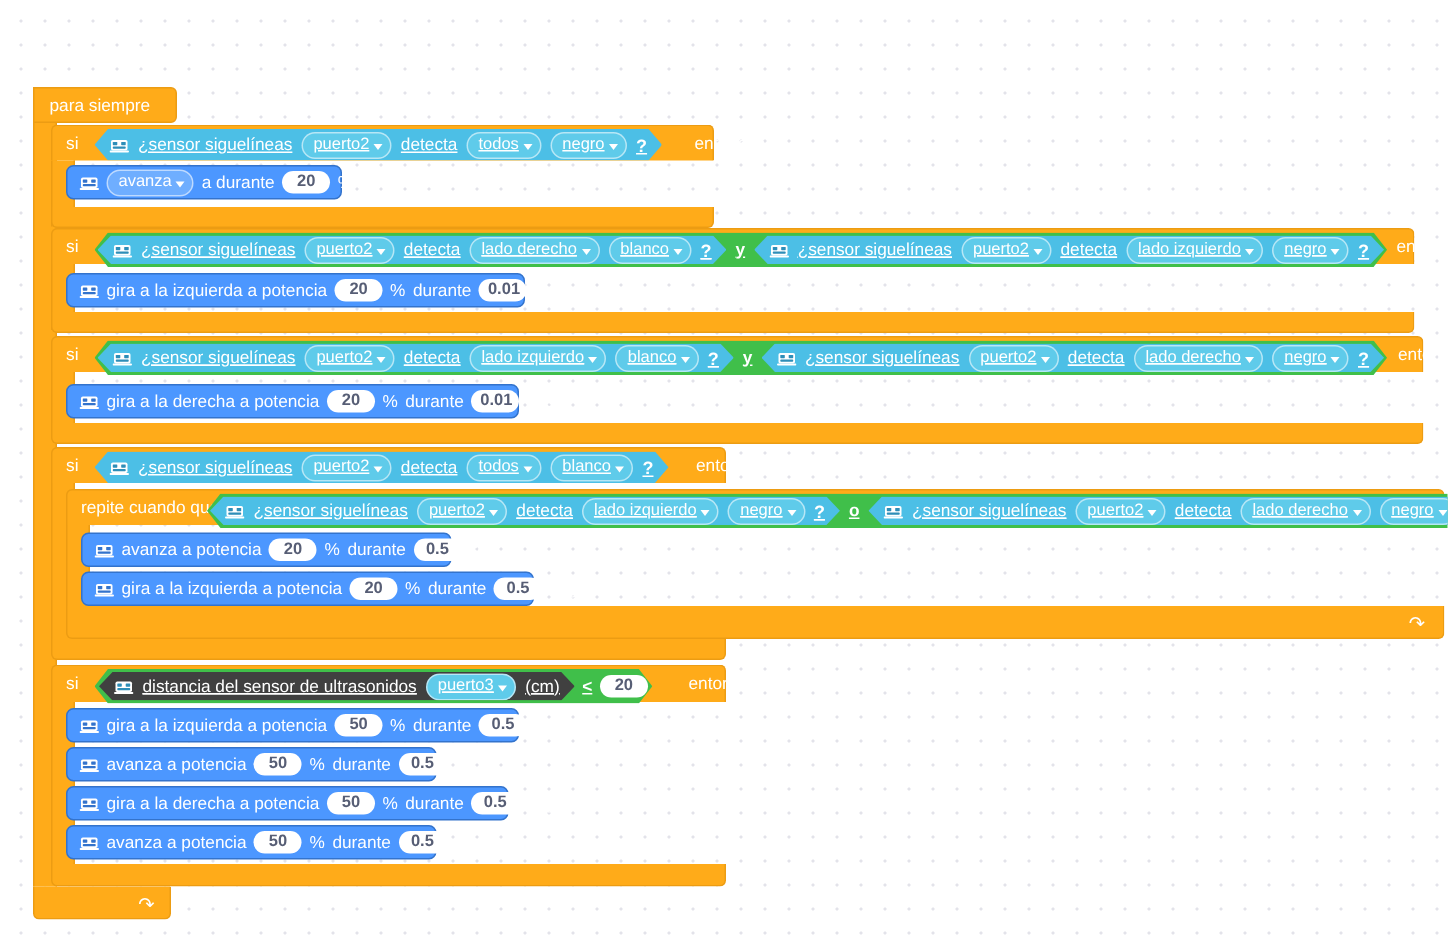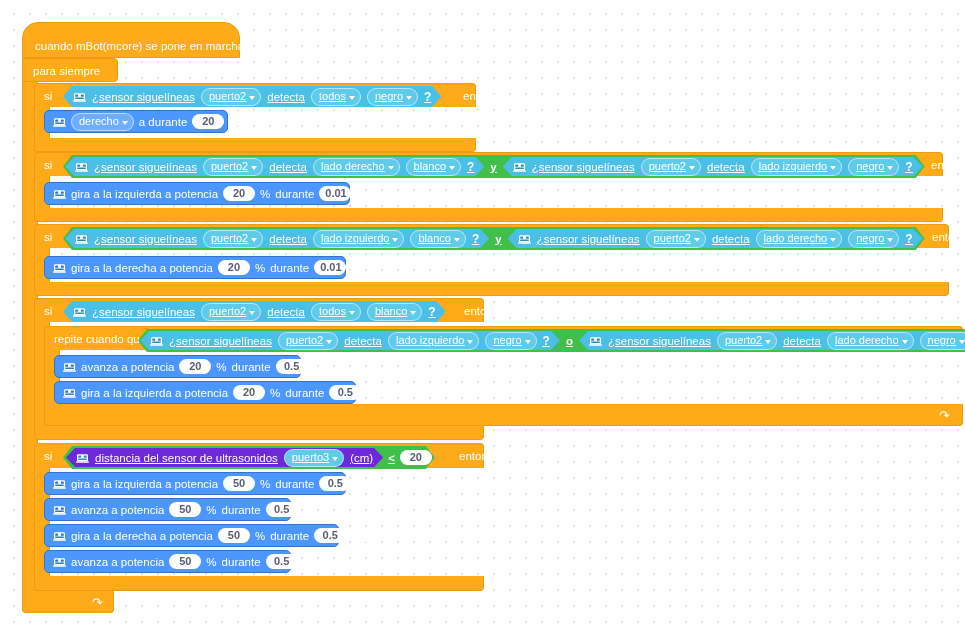--- a/index.html
+++ b/index.html
@@ -52,23 +52,20 @@
 
   .hat{border-radius:14px 14px 0 0;}
 
   .loopicon{position:absolute;color:#fff;font-size:13px;line-height:1;}
 </style>
 </head>
 <body>
 
 <div class="canvas">
 
-  <div class="blk ctrl hat" style="left:22px;top:22px;width:218px;height:36px;border-radius:16px 16px 0 0;">
-    <span class="lbl-ctrl" style="position:absolute;left:12px;top:17px;">cuando mBot(mcore) se pone en marcha</span>
-  </div>
 
   <div class="blk ctrl" style="left:22px;top:58px;width:96px;height:24px;border-radius:0 4px 4px 0;">
     <span class="lbl-ctrl" style="position:absolute;left:10px;top:6px;">para siempre</span>
   </div>
 
   <div class="blk ctrl" style="left:22px;top:82px;width:16px;height:509px;border-top:none;border-bottom:none;"></div>
 
   <div class="blk ctrl" style="left:22px;top:591px;width:92px;height:22px;border-radius:0 0 4px 4px;border-top:none;">
     <span class="loopicon" style="right:10px;top:5px;">↷</span>
   </div>
@@ -103,21 +100,21 @@
   <div class="blk motion" style="left:44px;top:110px;width:184px;">
     <span class="bot">
       <svg width="13" height="10" viewBox="0 0 13 10">
           <rect x="1" y="1.3" width="11" height="7" rx="1.2" fill="#fff"></rect>
           <rect x="2.2" y="2.6" width="3" height="2.2" rx=".4" fill="#3373CC"></rect>
           <rect x="7.8" y="2.6" width="3" height="2.2" rx=".4" fill="#3373CC"></rect>
           <rect x="2.2" y="5.6" width="8.6" height="1.5" rx=".5" fill="#3373CC"></rect>
           <rect x="0" y="8.3" width="13" height="1.4" rx=".7" fill="#fff"></rect>
         </svg>
     </span>
-    <span class="pill" style="background:#6FAEFF;">derecho</span>
+    <span class="pill" style="background:#6FAEFF;">avanza</span>
     <span>a durante</span>
     <span class="numin">20</span>
     <span>%</span>
   </div>
 
   <div class="blk ctrl" style="left:34px;top:138px;width:442px;height:14px;border-radius:0 0 4px 4px;border-top:none;"></div>
 
   <div class="blk ctrl" style="left:34px;top:152px;width:909px;height:24px;border-radius:4px 4px 0 0;border-bottom:none;">
     <span class="lbl-ctrl" style="position:absolute;left:9px;top:6px;">si</span>
     <span class="lbl-ctrl" style="position:absolute;left:896px;top:6px;">entonces</span>
@@ -352,21 +349,21 @@
     <span class="loopicon" style="right:12px;top:5px;">↷</span>
   </div>
   <div class="blk ctrl" style="left:34px;top:426px;width:450px;height:14px;border-radius:0 0 4px 4px;border-top:none;"></div>
 
   <div class="blk ctrl" style="left:34px;top:443px;width:450px;height:25px;border-radius:4px 4px 0 0;border-bottom:none;">
     <span class="lbl-ctrl" style="position:absolute;left:9px;top:6px;">si</span>
     <span class="lbl-ctrl" style="position:absolute;left:424px;top:6px;">entonces</span>
   </div>
   <div class="hexwrap" style="left:63px;top:446px;">
     <div class="operator hex" style="padding:0 3px;gap:5px;">
-      <div class="sensing hex" style="height:19px;background:#6d28d9;">
+      <div class="sensing hex" style="height:19px;background:#404040;">
         <span class="bot">
           <svg width="13" height="10" viewBox="0 0 13 10">
               <rect x="1" y="1.3" width="11" height="7" rx="1.2" fill="#fff"></rect>
               <rect x="2.2" y="2.6" width="3" height="2.2" rx=".4" fill="#2E8EB8"></rect>
               <rect x="7.8" y="2.6" width="3" height="2.2" rx=".4" fill="#2E8EB8"></rect>
               <rect x="2.2" y="5.6" width="8.6" height="1.5" rx=".5" fill="#2E8EB8"></rect>
               <rect x="0" y="8.3" width="13" height="1.4" rx=".7" fill="#fff"></rect>
             </svg>
         </span>
         <span class="lbl">distancia del sensor de ultrasonidos</span>

